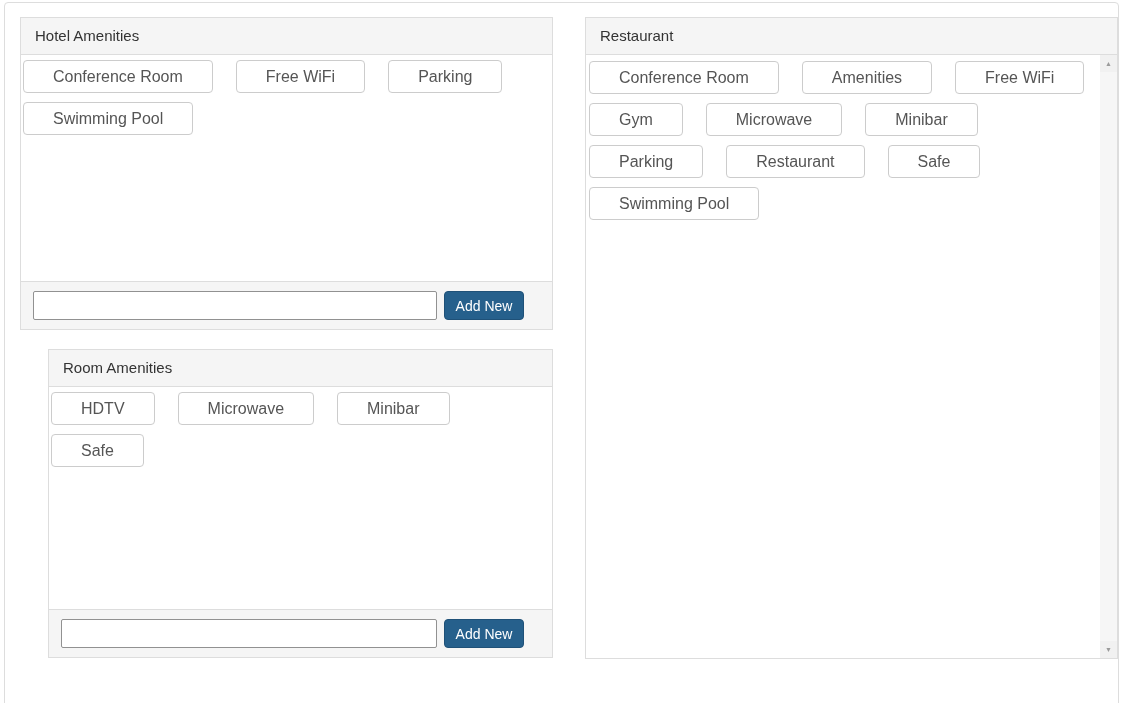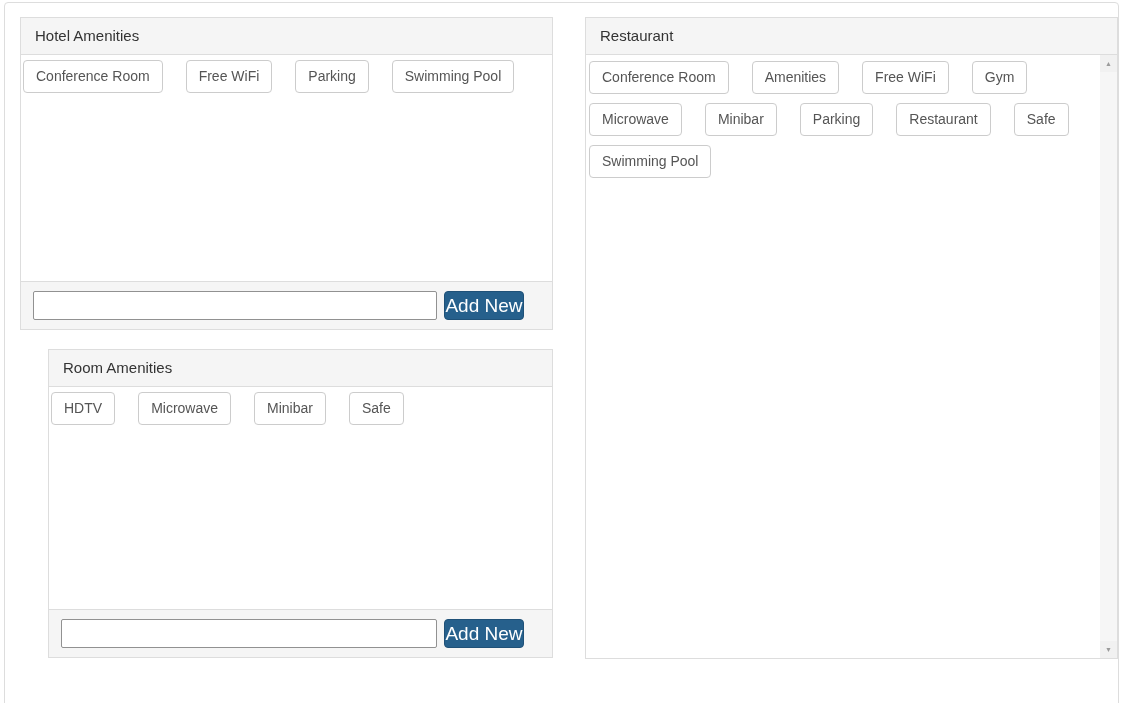--- a/index.html
+++ b/index.html
@@ -75,22 +75,22 @@
     row-gap: 9px;
     align-content: flex-start;
   }
   .chip {
     display: inline-block;
     background: #fff;
     border: 1px solid #ccc;
     border-radius: 4px;
     height: 33px;
     line-height: 31px;
-    padding: 0 12px;
-    font-size: 14px;
+    padding: 0 29px;
+    font-size: 16px;
     color: #555;
     font-family: inherit;
     cursor: pointer;
     white-space: nowrap;
   }
   .panel-footer {
     background: #f5f5f5;
     border-top: 1px solid #ddd;
     padding: 9px 28px 9px 12px;
     display: flex;
@@ -108,21 +108,21 @@
     background: #fff;
     font-family: inherit;
   }
   .add-btn {
     flex: 0 0 80px;
     height: 29px;
     background: #26608c;
     color: #fff;
     border: 1px solid #1f5178;
     border-radius: 4px;
-    font-size: 19px;
+    font-size: 14px;
     font-family: inherit;
     cursor: pointer;
   }
 
   .scrollbar {
     position: absolute;
     top: 0; right: 0;
     width: 17px;
     height: 100%;
     background: #f6f6f6;

